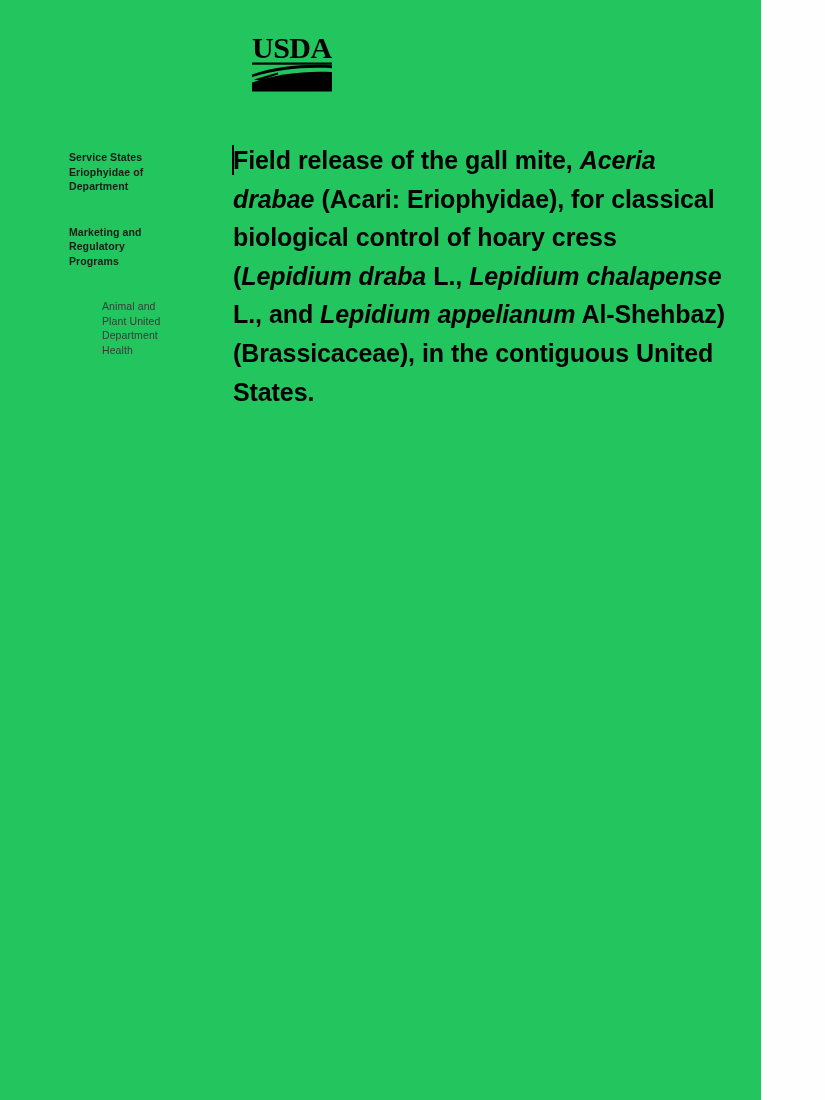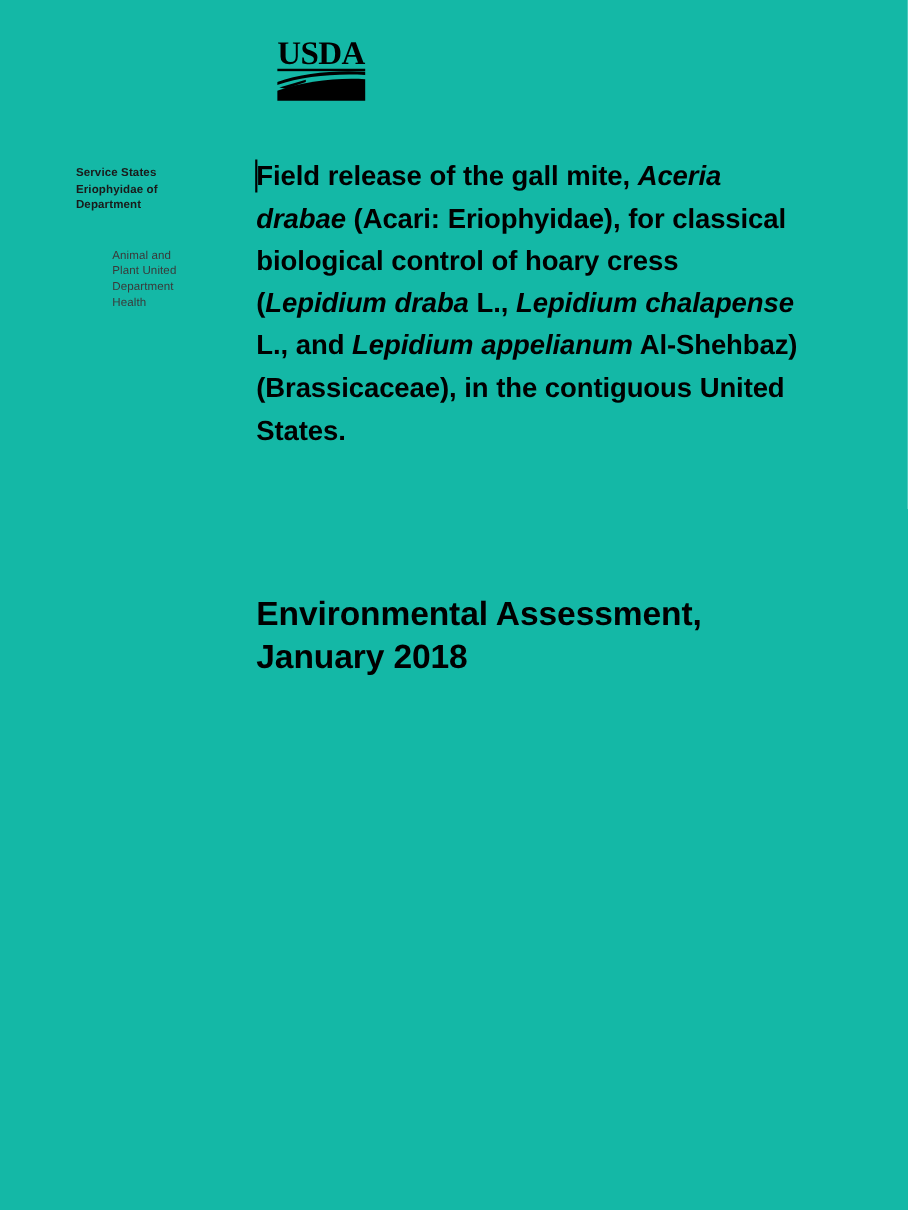--- a/index.html
+++ b/index.html
@@ -12,23 +12,23 @@
     height: 1100px;
     background: #fefeff;
     font-family: "Liberation Sans", sans-serif;
     color: #000000;
     overflow: hidden;
     position: relative;
   }
 
   .page {
     position: relative;
-    width: 825px;
+    width: 761px;
     height: 1100px;
-    background: #14b8a6;
+    background: #22c55e;
   }
 
   
   .logo-wrap {
     position: absolute;
     left: 252px;
     top: 29px;
     width: 82px;
     height: 64px;
   }
@@ -136,37 +136,36 @@
   </div>
 
   <div class="agency-col">
 
     <div class="agency-block bold gap-1">
       <span class="line">Service States</span>
       <span class="line">Eriophyidae of</span>
       <span class="line">Department</span>
     </div>
 
+    <div class="agency-block bold gap-2">
+      <span class="line">Marketing and</span>
+      <span class="line">Regulatory</span>
+      <span class="line">Programs</span>
+    </div>
 
     <div class="agency-block regular gap-3">
       <span class="line">Animal and</span>
       <span class="line">Plant United</span>
       <span class="line">Department</span>
       <span class="line">Health</span>
     </div>
 
   </div>
 
   <div class="title-area">
     <span class="caret"></span>
     <h1 class="doc-title">
       <span>Field release of the gall mite, </span><i>Aceria drabae</i><span> (Acari: Eriophyidae), for classical biological control of hoary cress (</span><i>Lepidium draba</i><span> L., </span><i>Lepidium chalapense</i><span> L., and </span><i>Lepidium appelianum</i><span> Al-Shehbaz) (Brassicaceae), in the contiguous United States.</span>
     </h1>
   </div>
 
-  <div class="subtitle-area">
-    <h2 class="doc-subtitle">
-      <span>Environmental Assessment,</span>
-      <span>January 2018</span>
-    </h2>
-  </div>
 
 </div>
 
 </body></html>

